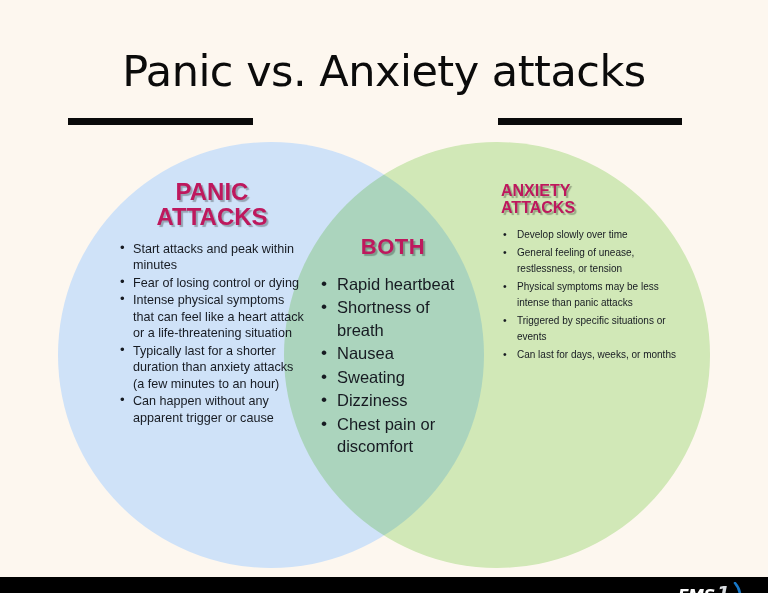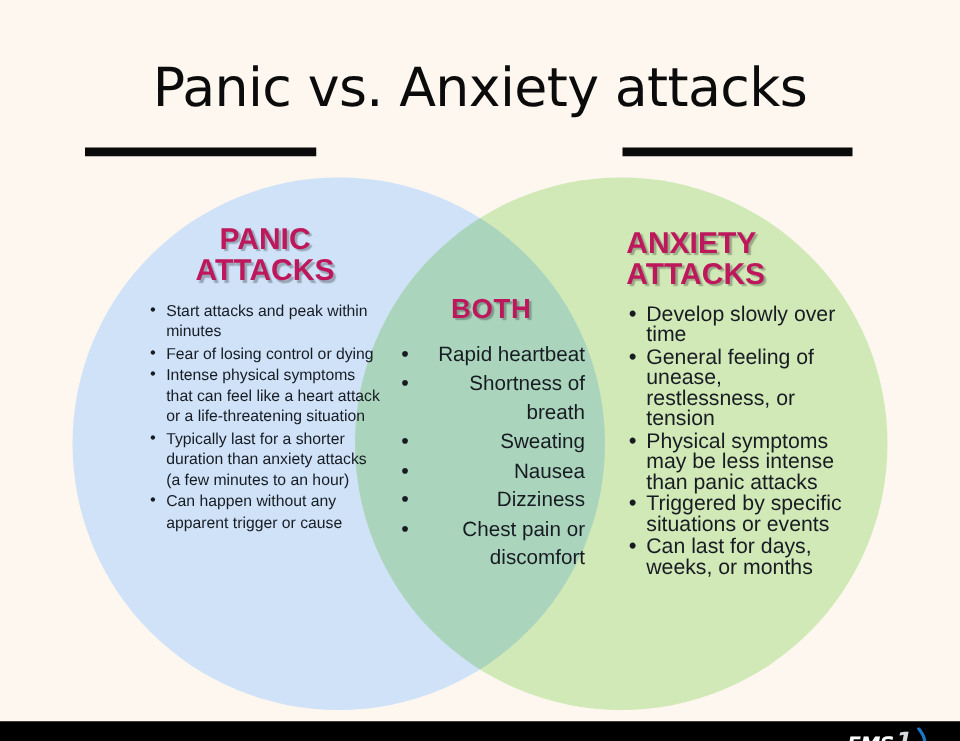--- a/index.html
+++ b/index.html
@@ -100,31 +100,31 @@
 
   
   #panel-center { left: 318px; top: 216px; width: 150px; }
   #panel-center .panel-heading {
     font-size: 22px;
     text-align: center;
     margin-bottom: 14px;
     letter-spacing: 0.5px;
   }
   #panel-center .bullets { font-size: 16.5px; line-height: 22.5px; }
-  #panel-center .bullets li { padding-left: 19px; margin-bottom: 1px; text-align: right; }
+  #panel-center .bullets li { padding-left: 19px; margin-bottom: 1px; }
   #panel-center .bullets li::before { left: 3px; }
 
   
   #panel-right { left: 501px; top: 163px; width: 176px; }
   #panel-right .panel-heading {
-    font-size: 24px;
+    font-size: 16px;
     text-align: left;
     margin-bottom: 11px;
   }
-  #panel-right .bullets { font-size: 17px; line-height: 16.5px; }
+  #panel-right .bullets { font-size: 10px; line-height: 16.5px; }
   #panel-right .bullets li { padding-left: 16px; }
   #panel-right .bullets li::before { left: 2px; }
 
   
   #footer {
     position: absolute;
     left: 0; top: 557px;
     width: 768px; height: 36px;
     background: #000000;
   }
@@ -186,22 +186,22 @@
       <li>Typically last for a shorter duration than anxiety attacks (a few minutes to an hour)</li>
       <li>Can happen without any apparent trigger or cause</li>
     </ul>
   </div>
 
   <div class="panel" id="panel-center">
     <div class="panel-heading">BOTH</div>
     <ul class="bullets">
       <li>Rapid heartbeat</li>
       <li>Shortness of breath</li>
+      <li>Nausea</li>
       <li>Sweating</li>
-      <li>Nausea</li>
       <li>Dizziness</li>
       <li>Chest pain or discomfort</li>
     </ul>
   </div>
 
   <div class="panel" id="panel-right">
     <div class="panel-heading">
       <span>ANXIETY</span><br>
       <span>ATTACKS</span>
     </div>

